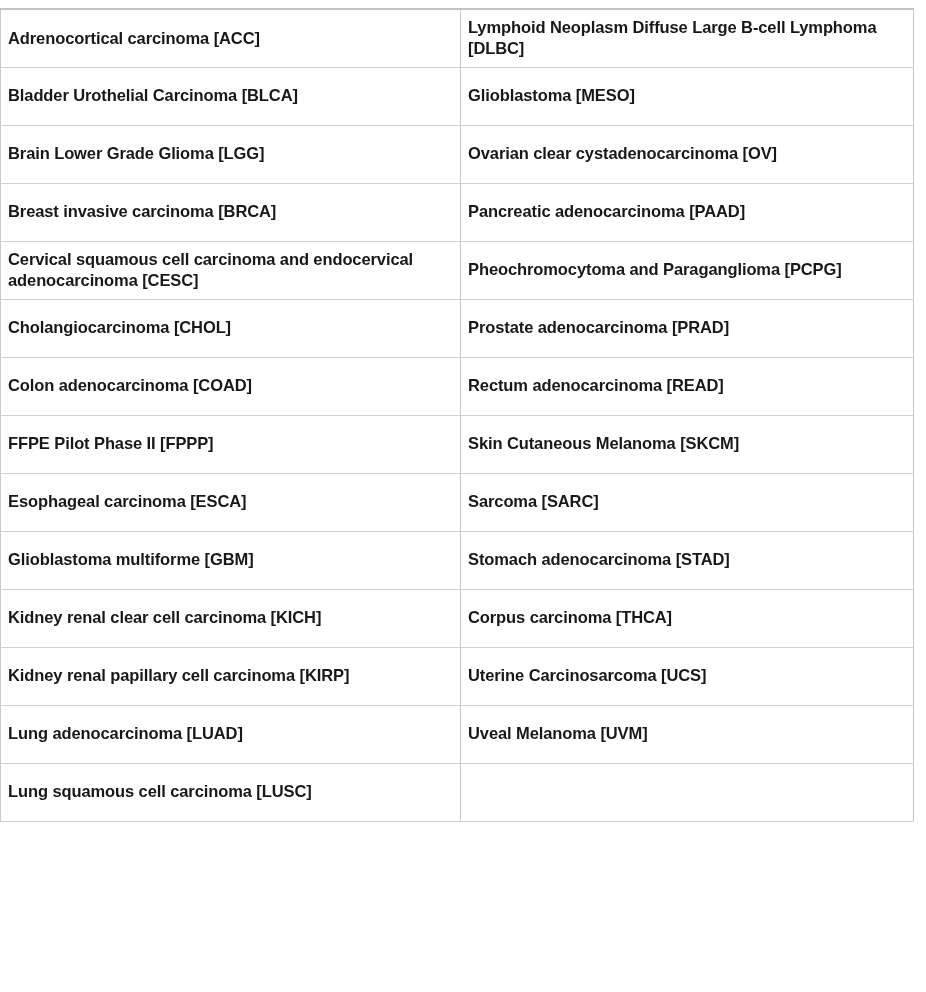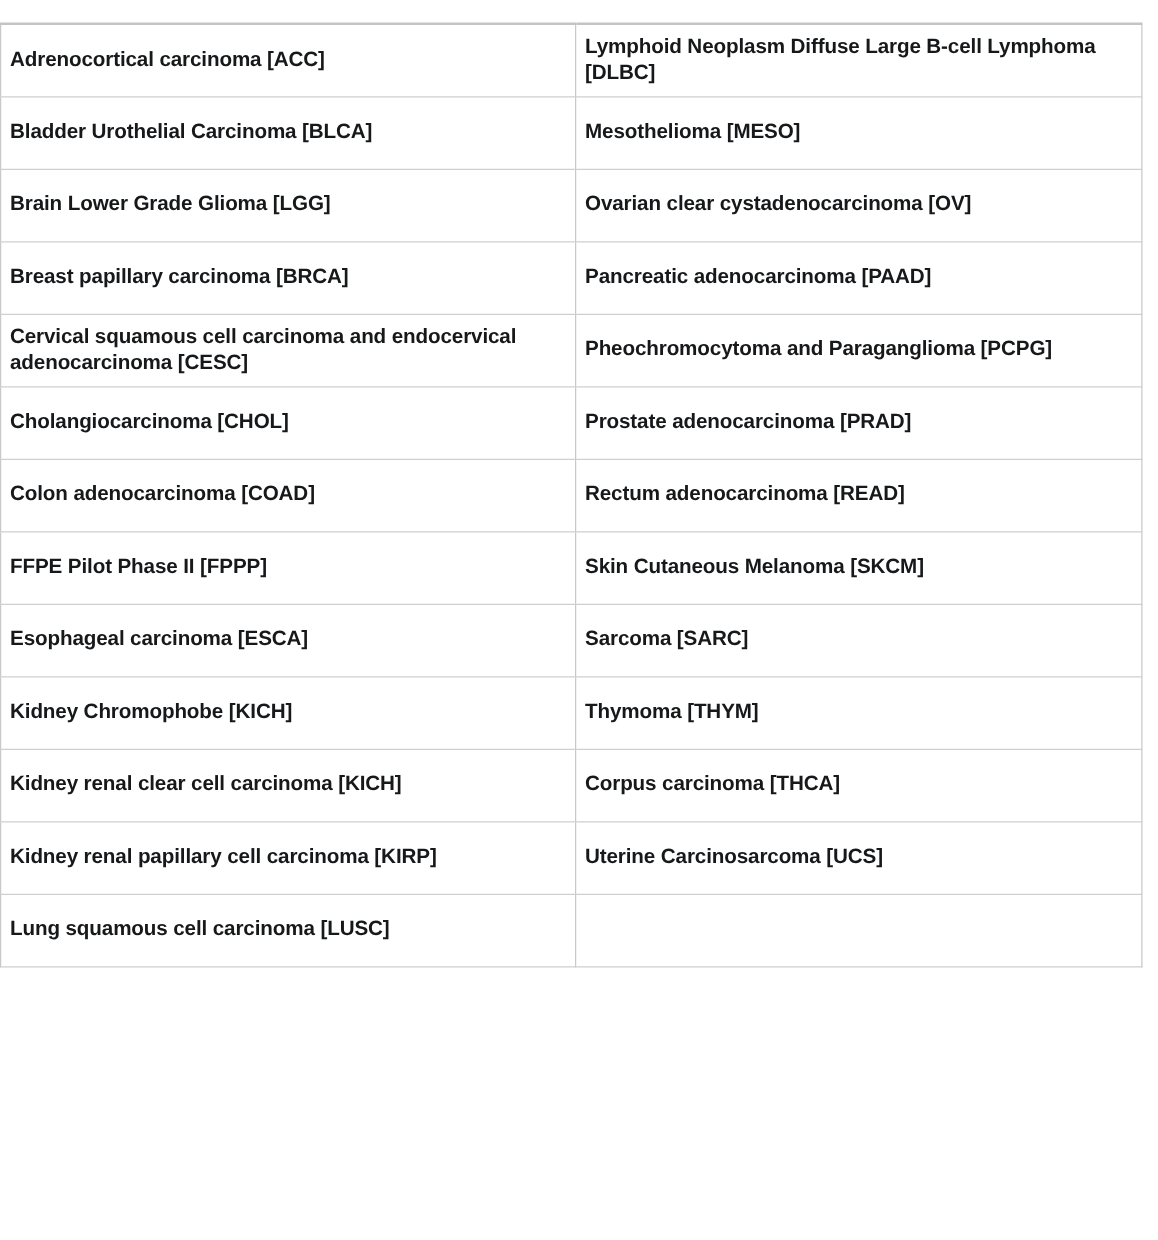--- a/index.html
+++ b/index.html
@@ -13,21 +13,21 @@
 
   body {
     overflow: hidden;
   }
 
   #table-wrap {
     position: relative;
     width: 896px;
     height: 992px;
     background: #ffffff;
-    padding-top: 18px;
+    padding-top: 8px;
   }
 
   table.study-table {
     width: 913px;
     border-collapse: collapse;
     table-layout: fixed;
     background: #ffffff;
   }
 
   table.study-table col.col-left  { width: 460px; }
@@ -86,34 +86,34 @@
           </td>
           <td>
             <span class="cell-text">Lymphoid Neoplasm Diffuse Large B-cell Lymphoma [DLBC]</span>
           </td>
         </tr>
         <tr>
           <td>
             <span class="cell-text">Bladder Urothelial Carcinoma [BLCA]</span>
           </td>
           <td>
-            <span class="cell-text">Mesothelioma [MESO]</span>
+            <span class="cell-text">Glioblastoma [MESO]</span>
           </td>
         </tr>
         <tr>
           <td>
             <span class="cell-text">Brain Lower Grade Glioma [LGG]</span>
           </td>
           <td>
             <span class="cell-text">Ovarian clear cystadenocarcinoma [OV]</span>
           </td>
         </tr>
         <tr>
           <td>
-            <span class="cell-text">Breast papillary carcinoma [BRCA]</span>
+            <span class="cell-text">Breast invasive carcinoma [BRCA]</span>
           </td>
           <td>
             <span class="cell-text">Pancreatic adenocarcinoma [PAAD]</span>
           </td>
         </tr>
         <tr>
           <td>
             <span class="cell-text">Cervical squamous cell carcinoma and endocervical adenocarcinoma [CESC]</span>
           </td>
           <td>
@@ -147,44 +147,52 @@
         <tr>
           <td>
             <span class="cell-text">Esophageal carcinoma [ESCA]</span>
           </td>
           <td>
             <span class="cell-text">Sarcoma [SARC]</span>
           </td>
         </tr>
         <tr>
           <td>
-            <span class="cell-text">Kidney Chromophobe [KICH]</span>
+            <span class="cell-text">Glioblastoma multiforme [GBM]</span>
           </td>
           <td>
-            <span class="cell-text">Thymoma [THYM]</span>
+            <span class="cell-text">Stomach adenocarcinoma [STAD]</span>
           </td>
         </tr>
         <tr>
           <td>
             <span class="cell-text">Kidney renal clear cell carcinoma [KICH]</span>
           </td>
           <td>
             <span class="cell-text">Corpus carcinoma [THCA]</span>
           </td>
         </tr>
         <tr>
           <td>
             <span class="cell-text">Kidney renal papillary cell carcinoma [KIRP]</span>
           </td>
           <td>
             <span class="cell-text">Uterine Carcinosarcoma [UCS]</span>
           </td>
         </tr>
         <tr>
           <td>
+            <span class="cell-text">Lung adenocarcinoma [LUAD]</span>
+          </td>
+          <td>
+            <span class="cell-text">Uveal Melanoma [UVM]</span>
+          </td>
+        </tr>
+        <tr>
+          <td>
             <span class="cell-text">Lung squamous cell carcinoma [LUSC]</span>
           </td>
           <td class="empty-cell">
             <span class="cell-text"></span>
           </td>
         </tr>
       </tbody>
   </table>
 </div>
 

